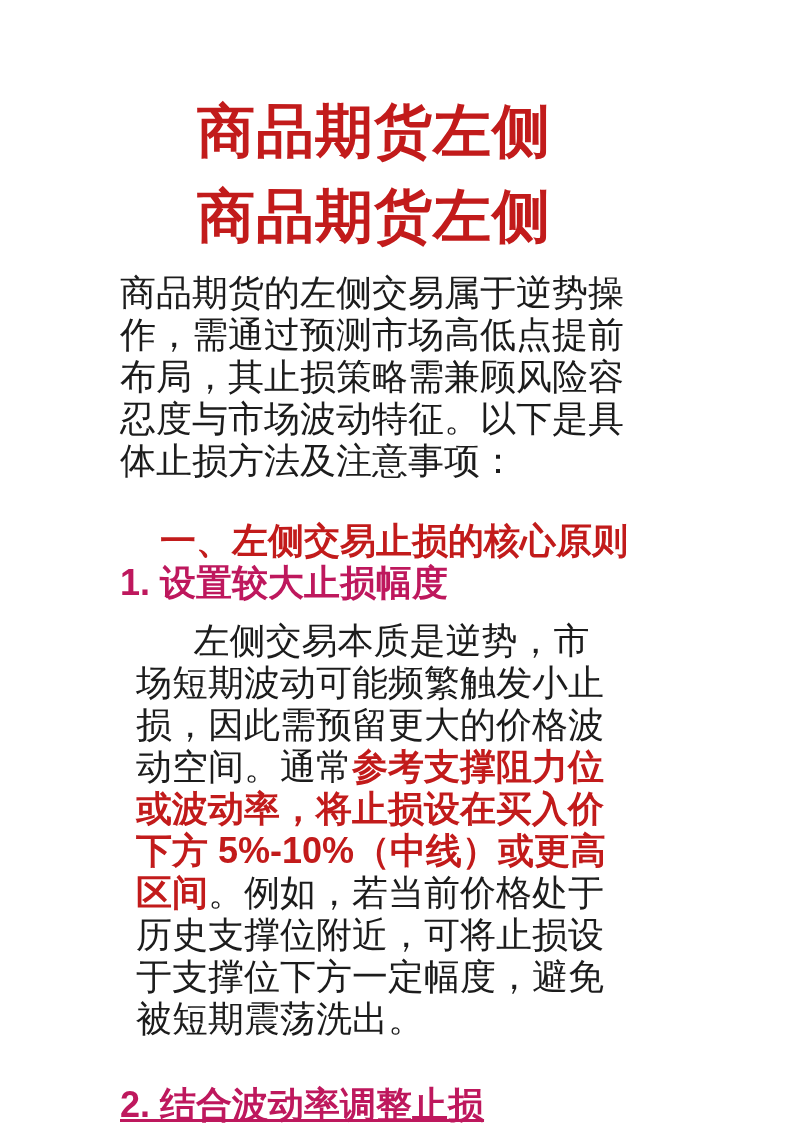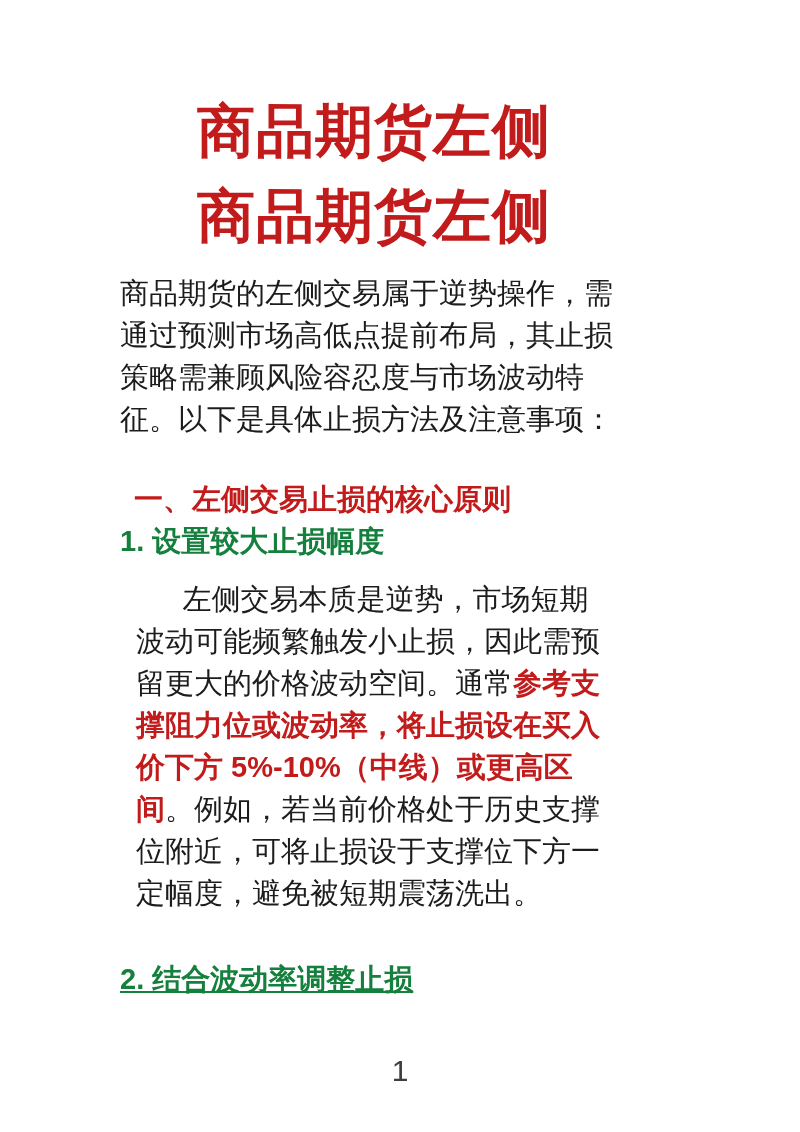--- a/index.html
+++ b/index.html
@@ -24,33 +24,34 @@
     margin: 0 0 14px 0;
     text-align: center;
     color: #c21b1b;
     font-size: 58px;
     line-height: 85px;
     font-weight: 700;
     letter-spacing: 1px;
   }
   .title-line { display: block; }
   .body-text {
-    font-size: 29px;
+    font-size: 36px;
     line-height: 42px;
     margin: 0;
     font-weight: 400;
   }
   .intro { margin: 0; }
   .sec-heading {
     color: #c21b1b;
     font-weight: 700;
     margin: 38px 0 0 14px;
+    text-align: right;
   }
   .item-heading {
-    color: #15803d;
+    color: #be185d;
     font-weight: 700;
     margin: 0;
   }
   .item2-heading { margin-top: 44px; text-decoration: underline; }
   .para {
     text-indent: 1.6em;
     margin: 16px;
   }
   .red {
     color: #c21b1b;

